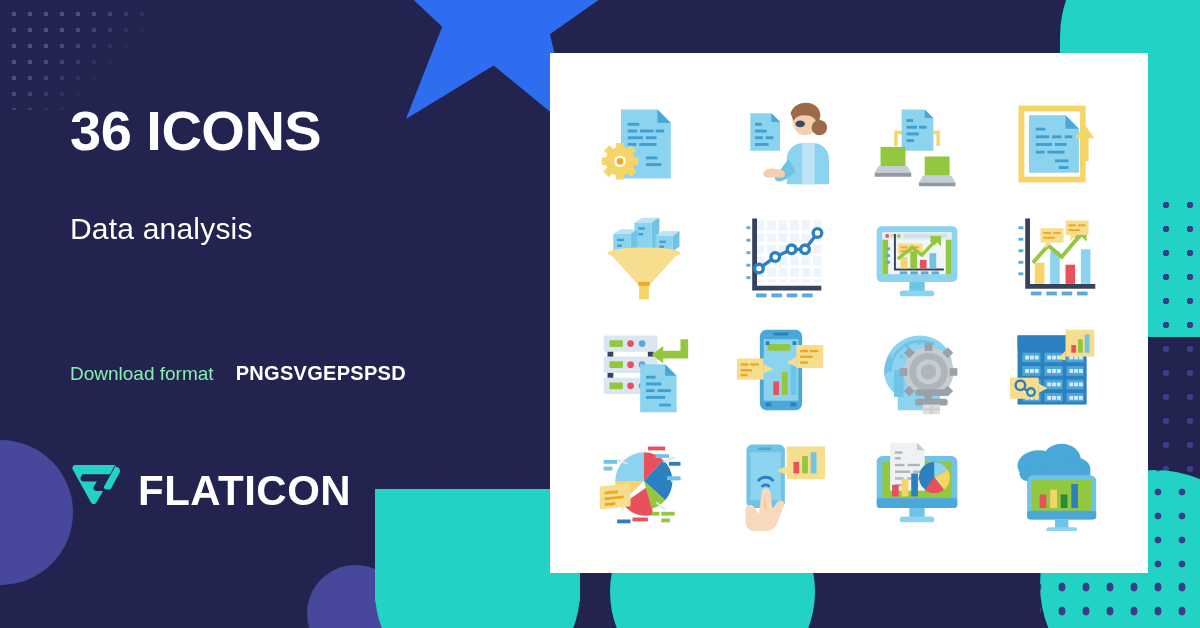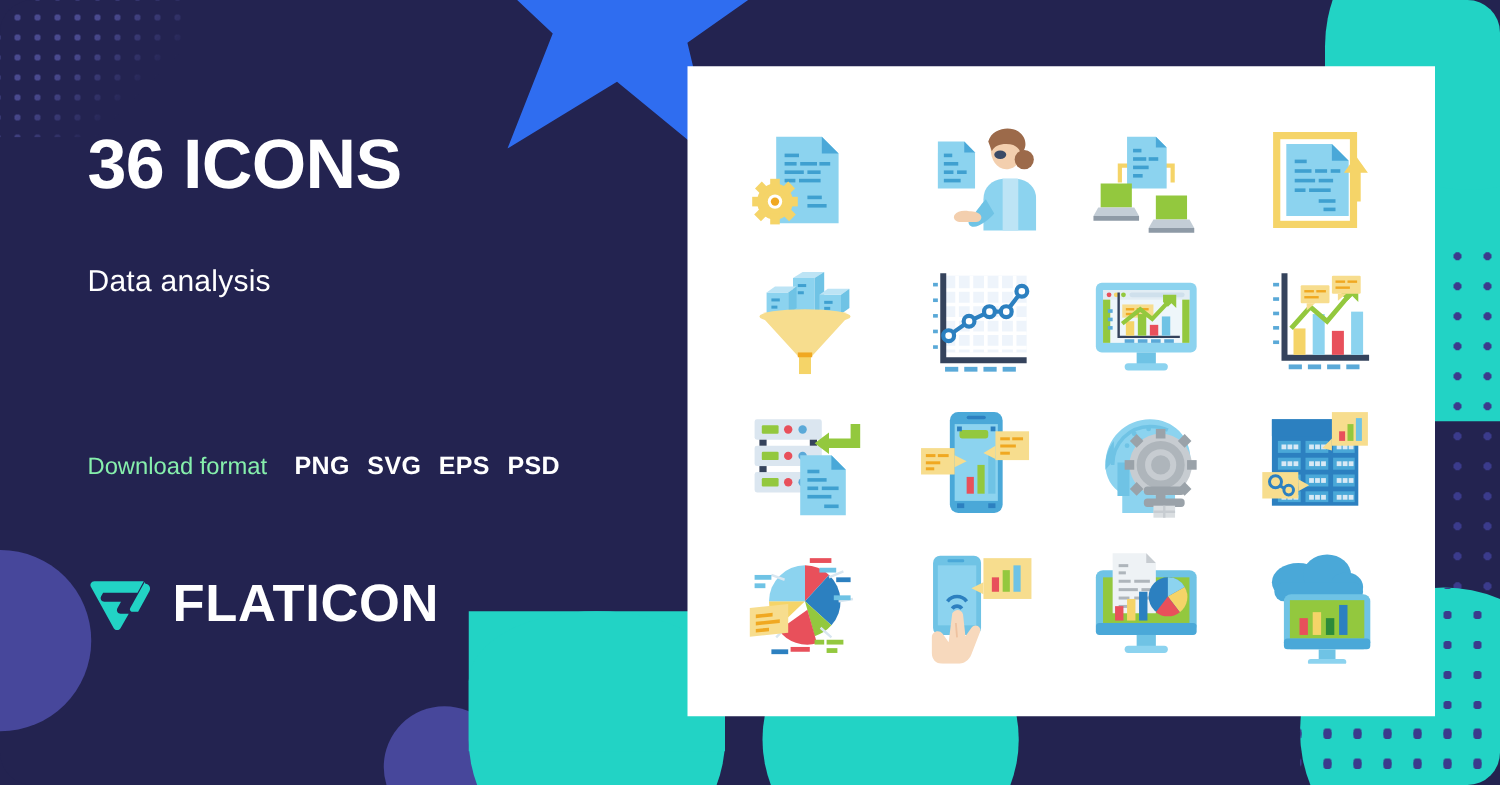--- a/index.html
+++ b/index.html
@@ -2,21 +2,21 @@
 <html><head>
 <meta charset="utf-8">
 <style>
   * { box-sizing: border-box; margin: 0; padding: 0; }
   html, body { width: 1200px; height: 628px; overflow: hidden; }
   body {
     font-family: "Liberation Sans", sans-serif;
     background: #232350;
     position: relative;
   }
-  .stage { position: absolute; inset: 0; width: 1200px; height: 628px; overflow: hidden; background: #232350; border-radius: 26px; }
+  .stage { position: absolute; inset: 0; width: 1200px; height: 628px; overflow: hidden; background: #232350; }
 
   
   .bg-layer { position: absolute; inset: 0; }
 
   .dots-tl {
     position: absolute; left: 0; top: 0; width: 150px; height: 110px;
     background-image: radial-gradient(#4a4a8f 2.4px, transparent 2.6px);
     background-size: 16px 16px; background-position: 6px 6px;
     -webkit-mask-image: linear-gradient(135deg, #000 0%, #000 38%, transparent 72%);
     mask-image: linear-gradient(135deg, #000 0%, #000 38%, transparent 72%);
@@ -84,33 +84,33 @@
   
   .left-col { position: absolute; left: 70px; top: 0; width: 470px; height: 628px; }
 
   .headline {
     position: absolute; left: 0; top: 103px;
     font-size: 56px; font-weight: bold; color: #ffffff;
     letter-spacing: -0.5px; line-height: 1;
   }
   .subtitle {
     position: absolute; left: 0; top: 212px;
-    font-size: 24px; font-weight: normal; color: #ffffff;
+    font-size: 30px; font-weight: normal; color: #ffffff;
     letter-spacing: 0.2px;
   }
 
   .dl-row {
     position: absolute; left: 0; top: 362px;
     display: flex; align-items: baseline; gap: 22px;
   }
   .dl-label { font-size: 19px; color: #86efac; font-weight: normal; }
-  .dl-formats { display: flex; gap: 14px; }
+  .dl-formats { display: flex; }
   .dl-fmt { font-size: 20px; font-weight: bold; color: #ffffff; letter-spacing: 0.3px; }
 
-  .brand { position: absolute; left: 0; top: 462px; display: flex; align-items: flex-start; gap: 14px; }
+  .brand { position: absolute; left: 0; top: 462px; display: flex; align-items: flex-end; gap: 14px; }
   .brand-mark { width: 54px; height: 50px; display: block; }
   .brand-text { font-size: 42px; font-weight: bold; color: #ffffff; letter-spacing: 0.5px; line-height: 1; }
 
   
   .panel {
     position: absolute; left: 550px; top: 53px;
     width: 598px; height: 520px;
     background: #ffffff;
   }
   .grid {

